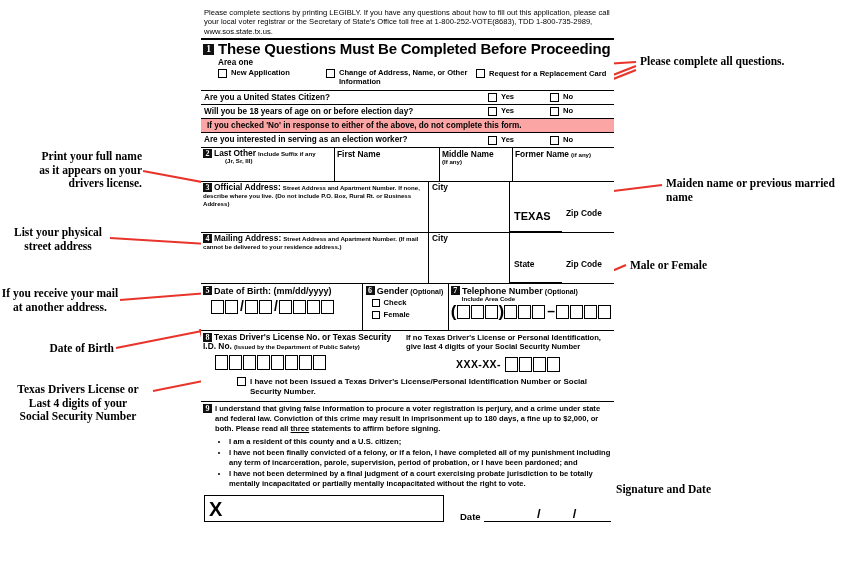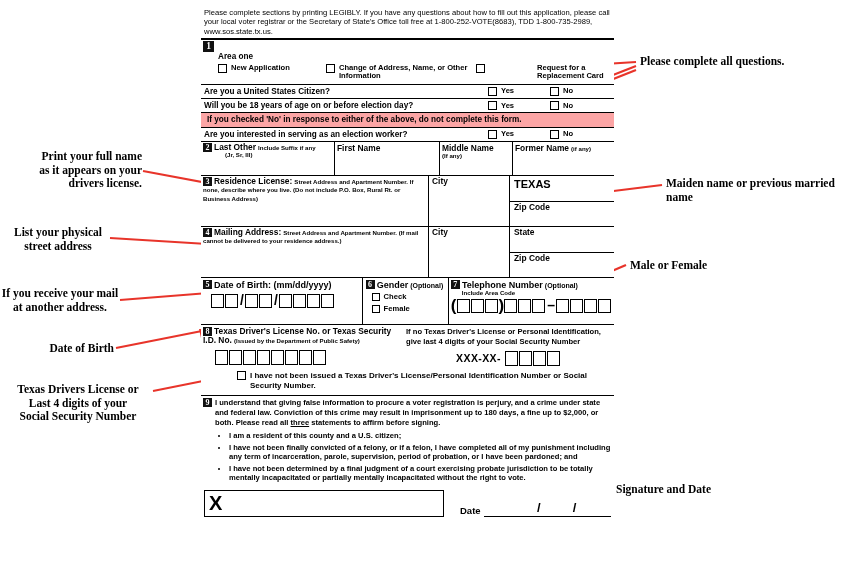--- a/index.html
+++ b/index.html
@@ -120,21 +120,21 @@
   .namerow { display: flex; border-top: 1.5px solid #000; height: 34px; }
   .namecell { border-right: 1px solid #000; padding: 1px 2px; }
   .namecell:last-child { border-right: none; }
   .fieldname { font-size: 8.4px; font-weight: bold; }
   .fieldsub { font-size: 6.1px; font-weight: bold; }
 
   
   .addrrow { display: flex; border-top: 1.5px solid #000; height: 51px; }
   .addrmain { width: 228px; border-right: 1px solid #000; padding: 1px 2px; }
   .addrcity { width: 81px; border-right: 1px solid #000; padding: 1px 3px; font-size: 8.4px; font-weight: bold;}
-  .addrstate { flex: 1; display: flex; flex-direction: column; }
+  .addrstate { flex: 1; display: flex; flex-direction: row; margin-top: 26px; }
   .addrstate .top { flex: 1; border-bottom: 1px solid #000; padding: 2px 4px; }
   .addrstate .bot { flex: 1; padding: 1px 4px; font-size: 8.4px; font-weight: bold;}
   .texas { font-size: 11px; font-weight: bold; }
 
   
   .triprow { display: flex; border-top: 1.5px solid #000; height: 47px; }
   .dobcell { width: 165px; border-right: 1px solid #000; padding: 2px 2px; }
   .gendercell { width: 88px; border-right: 1px solid #000; padding: 2px 3px; }
   .phonecell { flex: 1; padding: 2px 2px; }
 
@@ -274,33 +274,34 @@
 
 <div class="annot right" style="left:616px; top:483px;">Signature and Date</div>
 
 <div class="form">
 
 
   <div class="instr">Please complete sections by printing LEGIBLY.  If you have any questions about how to fill out this application, please call your local voter registrar or the Secretary of State's Office toll free at 1-800-252-VOTE(8683), TDD 1-800-735-2989, www.sos.state.tx.us.</div>
 
   <div class="sec1head">
     <span class="num">1</span>
+    <span class="sec1title">These Questions Must Be Completed Before Proceeding</span>
   </div>
   <div class="checkone">Area one</div>
 
   <div class="cbrow">
     <div style="width:108px;display:flex;align-items:flex-start;">
       <span class="cb"></span>
       <span class="cblbl">New Application</span>
     </div>
     <div style="width:150px;display:flex;align-items:flex-start;">
       <span class="cb"></span>
       <span class="cblbl">Change of Address, Name, or Other Information</span>
     </div>
-    <div style="flex:1;display:flex;align-items:flex-start;gap:48px;">
+    <div style="flex:1;display:flex;align-items:flex-end;">
       <span class="cb"></span>
       <span class="cblbl">Request for a Replacement Card</span>
     </div>
   </div>
 
   <div class="qrow">
     <span class="qtext">Are you a United States Citizen?</span>
     <span class="ynbox">
       <span class="cb"></span>
       <span class="cblbl">Yes</span>
@@ -353,21 +354,21 @@
     </div>
     <div class="namecell" style="flex:1;padding-top:2px;">
       <span class="fieldname">Former Name</span>
       <span class="fieldsub">(if any)</span>
     </div>
   </div>
 
   <div class="addrrow">
     <div class="addrmain">
       <span class="num sm">3</span>
-      <span class="fieldname">Residence License:</span>
+      <span class="fieldname">Official Address:</span>
       <span class="fieldsub">Street Address and Apartment Number. If none, describe where you live. (Do not include P.O. Box, Rural Rt. or Business Address)</span>
     </div>
     <div class="addrcity">
       <span>City</span>
     </div>
     <div class="addrstate">
       <div class="top">
         <span class="texas">TEXAS</span>
       </div>
       <div class="bot">

